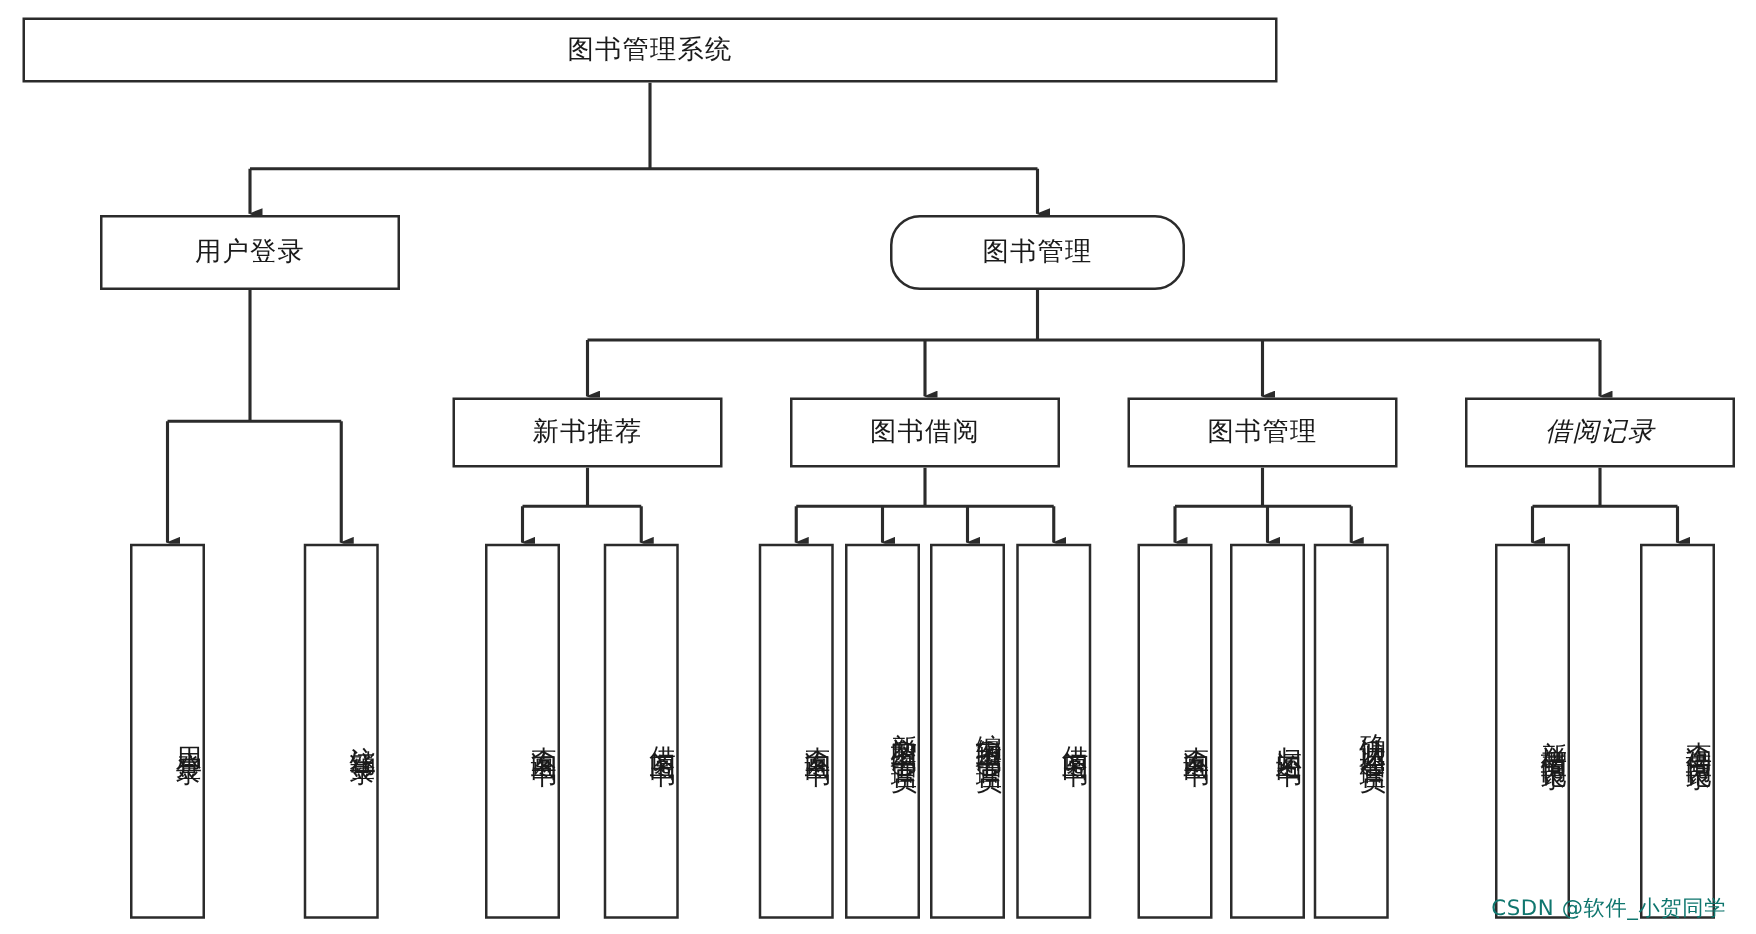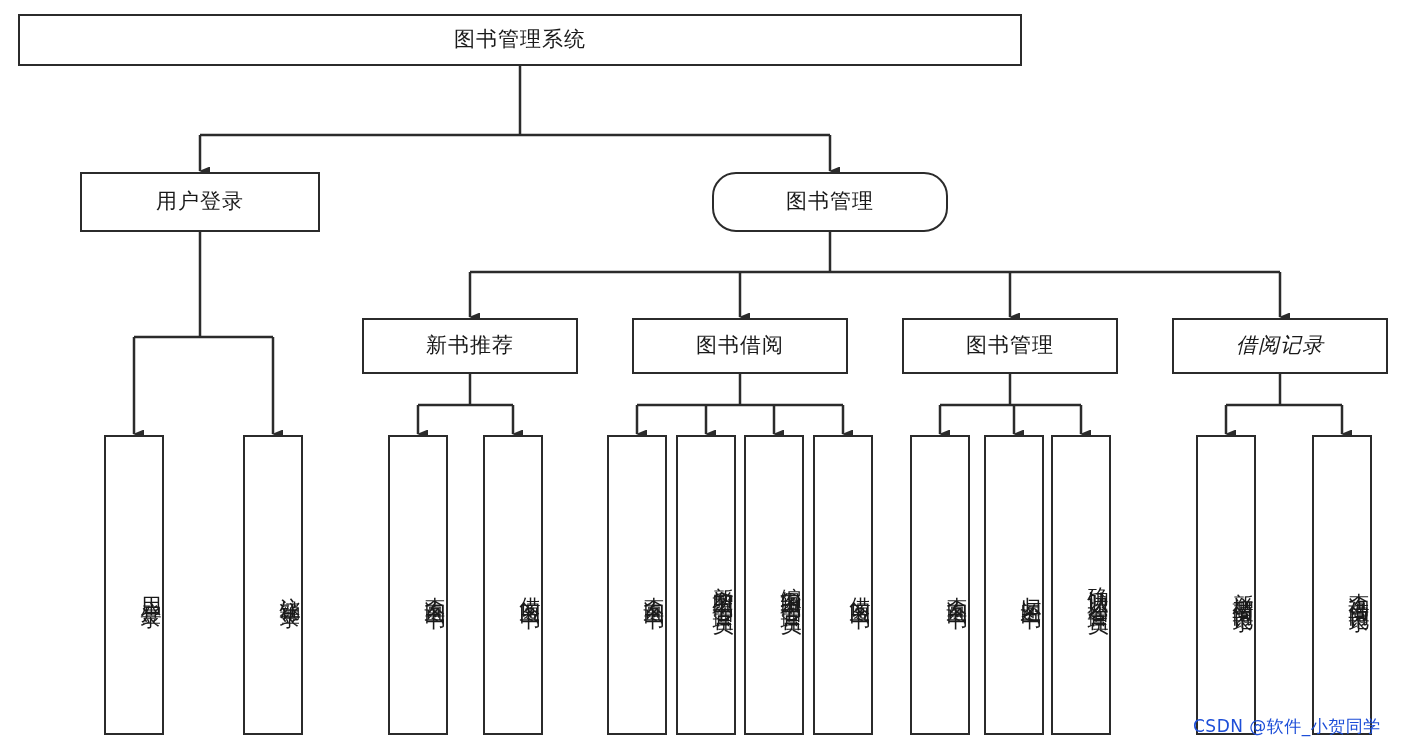--- a/index.html
+++ b/index.html
@@ -47,21 +47,21 @@
     align-items: flex-start;
     justify-content: center;
   }
   .node .label {
     display: block;
     white-space: pre;
   }
   .watermark {
     position: absolute;
     font-size: 17px;
-    color: #1d4ed8;
+    color: #0f766e;
     letter-spacing: 0.5px;
     white-space: nowrap;
     font-family: "DejaVu Sans", "Liberation Sans", sans-serif;
   }
 </style>
 </head>
 <body>
 
 <div id="canvas">
   <svg id="svg-layer" viewBox="0 0 1405 747" xmlns="http://www.w3.org/2000/svg">

